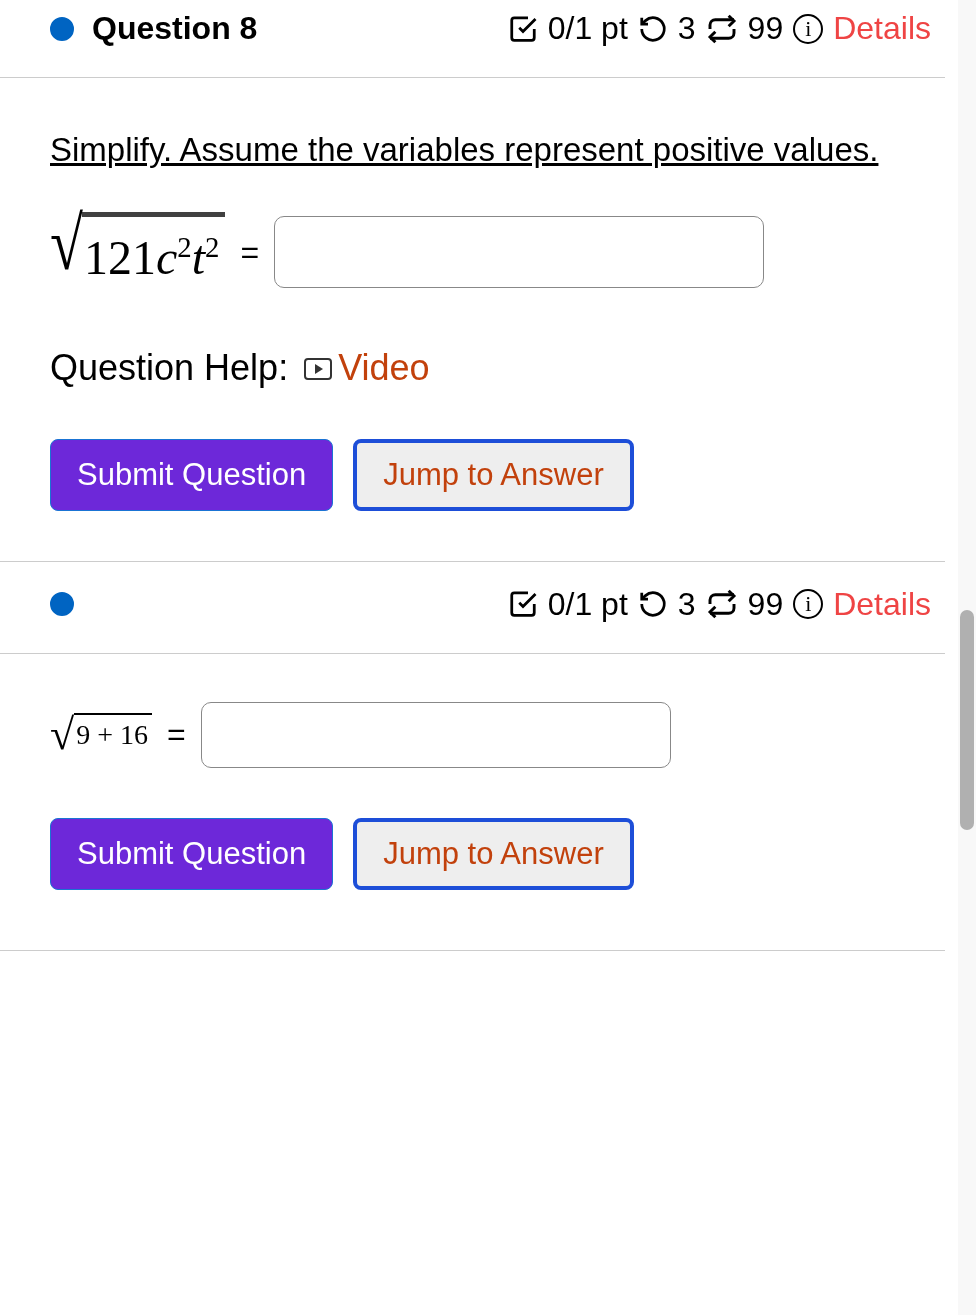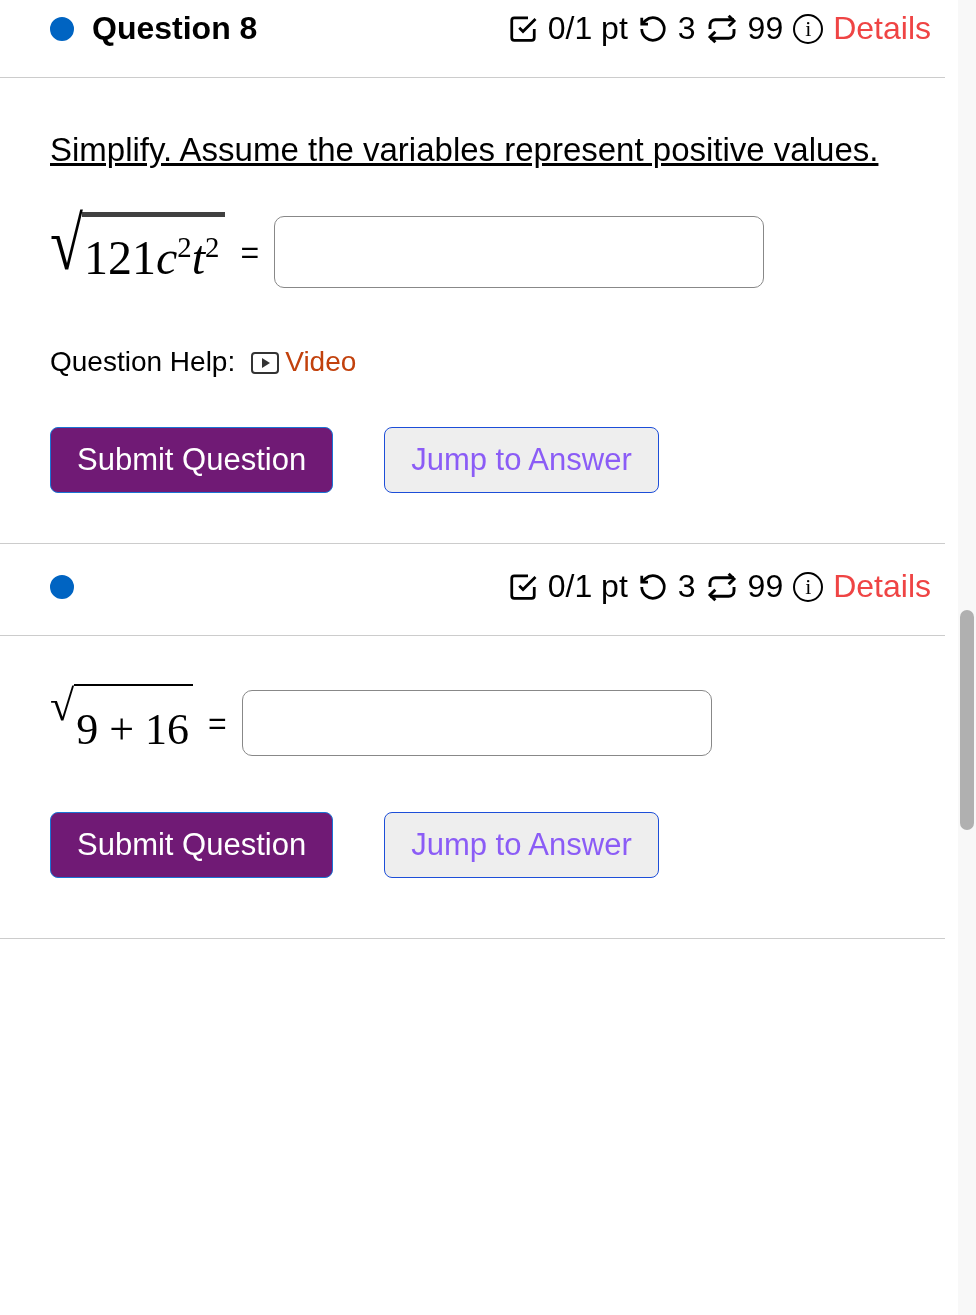--- a/index.html
+++ b/index.html
@@ -103,41 +103,41 @@
     font-size: 44px;
     line-height: 1;
   }
   .radicand {
     border-top: 5px solid #404040;
     padding: 6px 6px 0 2px;
     margin-left: -1px;
   }
   .small-radicand {
     border-top: 2.5px solid #000;
-    padding: 12px 4px 0 2px;
-    font-size: 44px;
+    padding: 0 4px 0 2px;
+    font-size: 28px;
   }
   sup { font-size: 0.6em; vertical-align: super; line-height: 0;}
   .var { font-style: italic; }
   .equals {
     font-size: 32px;
     font-family: "Trebuchet MS", sans-serif;
   }
   .answer-input {
     border: 1.5px solid #888;
     border-radius: 10px;
     height: 72px;
     font-size: 30px;
     padding: 6px 14px;
     background: #fff;
   }
   .input-lg { width: 490px; }
   .input-md { width: 470px; }
   .help-row {
-    font-size: 28px;
+    font-size: 36px;
     display: flex;
     align-items: center;
     gap: 16px;
     margin-bottom: 44px;
   }
   .video-link {
     color: #c2410c;
     display: inline-flex;
     align-items: center;
     gap: 6px;
@@ -156,29 +156,28 @@
   }
   .button-row { display: flex; gap: 20px; }
   .btn {
     font-size: 31px;
     padding: 14px 26px;
     border-radius: 8px;
     cursor: pointer;
     font-family: inherit;
   }
   .btn-primary {
-    background: #701a75;
+    background: #6d28d9;
     color: #fff;
     border: 1px solid #1a74d4;
   }
   .btn-secondary {
     background: #eeeeee;
-    color: #8b5cf6;
-    border: 1px solid #1d4ed8;
-    margin-left: 31px;
+    color: #c2410c;
+    border: 4px solid #1d4ed8;
   }
   .divider { border-top: 1px solid #ccc; }
 </style>
 </head>
 <body>
 
 <div class="scroll-track">
   <div class="scroll-thumb"></div>
 </div>
 

